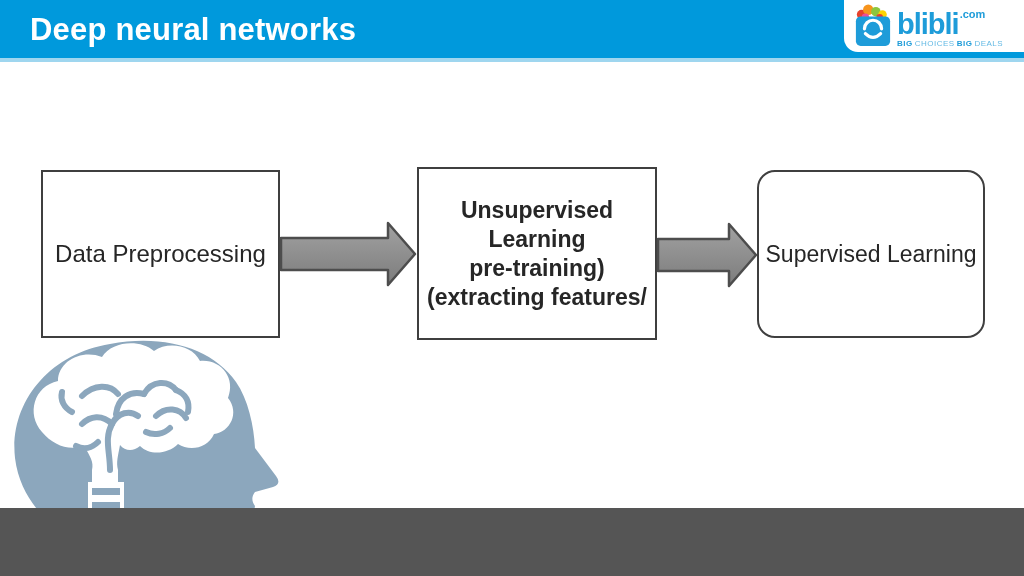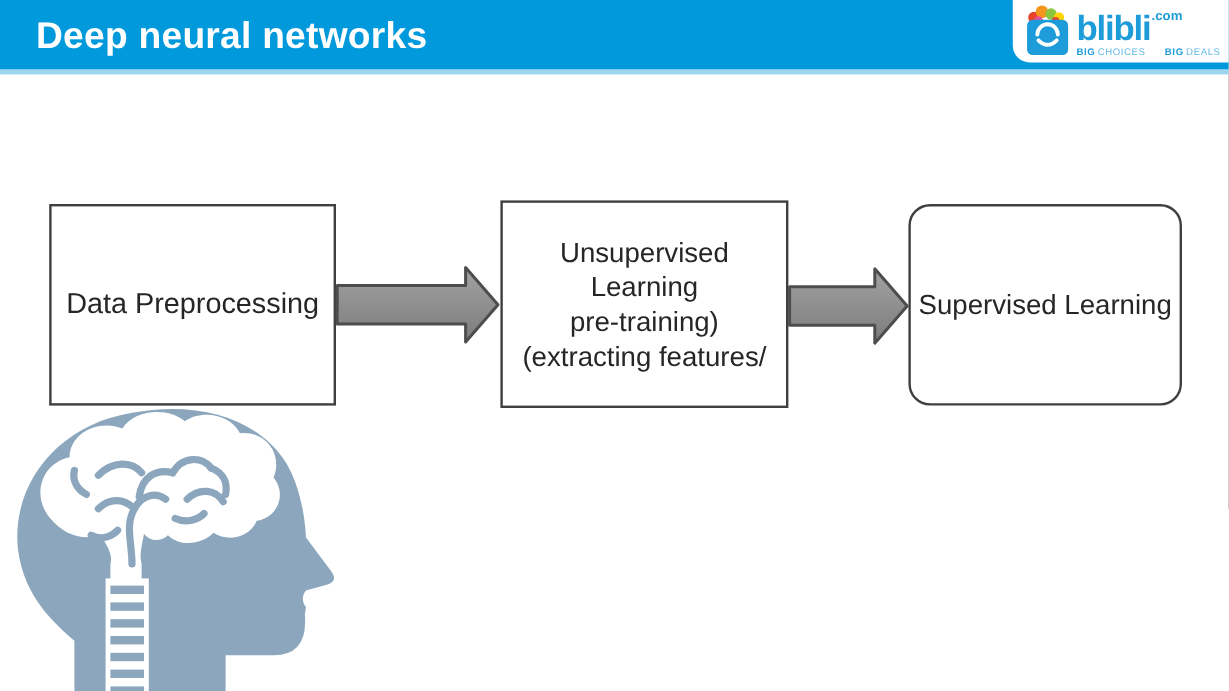--- a/index.html
+++ b/index.html
@@ -1,18 +1,18 @@
 <!DOCTYPE html>
 <html><head>
 <meta charset="utf-8">
 <style>
   * { margin:0; padding:0; box-sizing:border-box; }
   body { background:#555; font-family:"Liberation Sans", sans-serif; }
   .slide {
-    position:relative; width:1024px; height:576px;
+    position:relative; width:1024px; height:508px;
     background:#ffffff; overflow:hidden; margin:0 auto;
     font-family:"Liberation Sans", sans-serif;
   }
   
   .header {
     position:absolute; left:0; top:0; width:1024px; height:58px;
     background:#0099DC;
   }
   .header-strip {
     position:absolute; left:0; top:58px; width:1024px; height:4px;
@@ -34,33 +34,33 @@
   .logo-brand-row { display:flex; align-items:flex-start; }
   .logo-brand {
     color:#1E9CD9; font-size:29px; font-weight:700; letter-spacing:-1px;
     line-height:0.9;
   }
   .logo-tld {
     color:#1E9CD9; font-size:11px; font-weight:700; margin-left:1px;
     position:relative; top:-2px;
   }
   .logo-tagline {
-    display:flex; gap:16px; margin-top:3px;
+    display:flex; gap:2px; margin-top:3px;
     font-size:8px; letter-spacing:0.5px; color:#63B9E4; white-space:nowrap;
   }
   .logo-tagline b { color:#1E9CD9; font-weight:700; margin-right:2px; }
   
   .flow-node {
     position:absolute; background:#ffffff; border:2px solid #3F3F3F;
     display:flex; align-items:center; justify-content:center;
     text-align:center; color:#262626;
   }
   .flow-node .line { display:block; }
   #node-1 { left:41px;  top:170px; width:239px; height:168px; font-size:24px; }
-  #node-2 { left:417px; top:167px; width:240px; height:173px; font-size:23px; line-height:29px; }
+  #node-2 { left:417px; top:167px; width:240px; height:173px; font-size:23px; line-height:29px;font-weight:bold; }
   #node-3 { left:757px; top:170px; width:228px; height:168px; font-size:23px; line-height:29px;border-radius:18px; }
   .flow-arrow { position:absolute; }
   #arrow-1 { left:279px; top:220px; }
   #arrow-2 { left:656px; top:221px; }
   
   .brain-icon { position:absolute; left:6px; top:336px; }
 </style>
 </head>
 <body>
 

